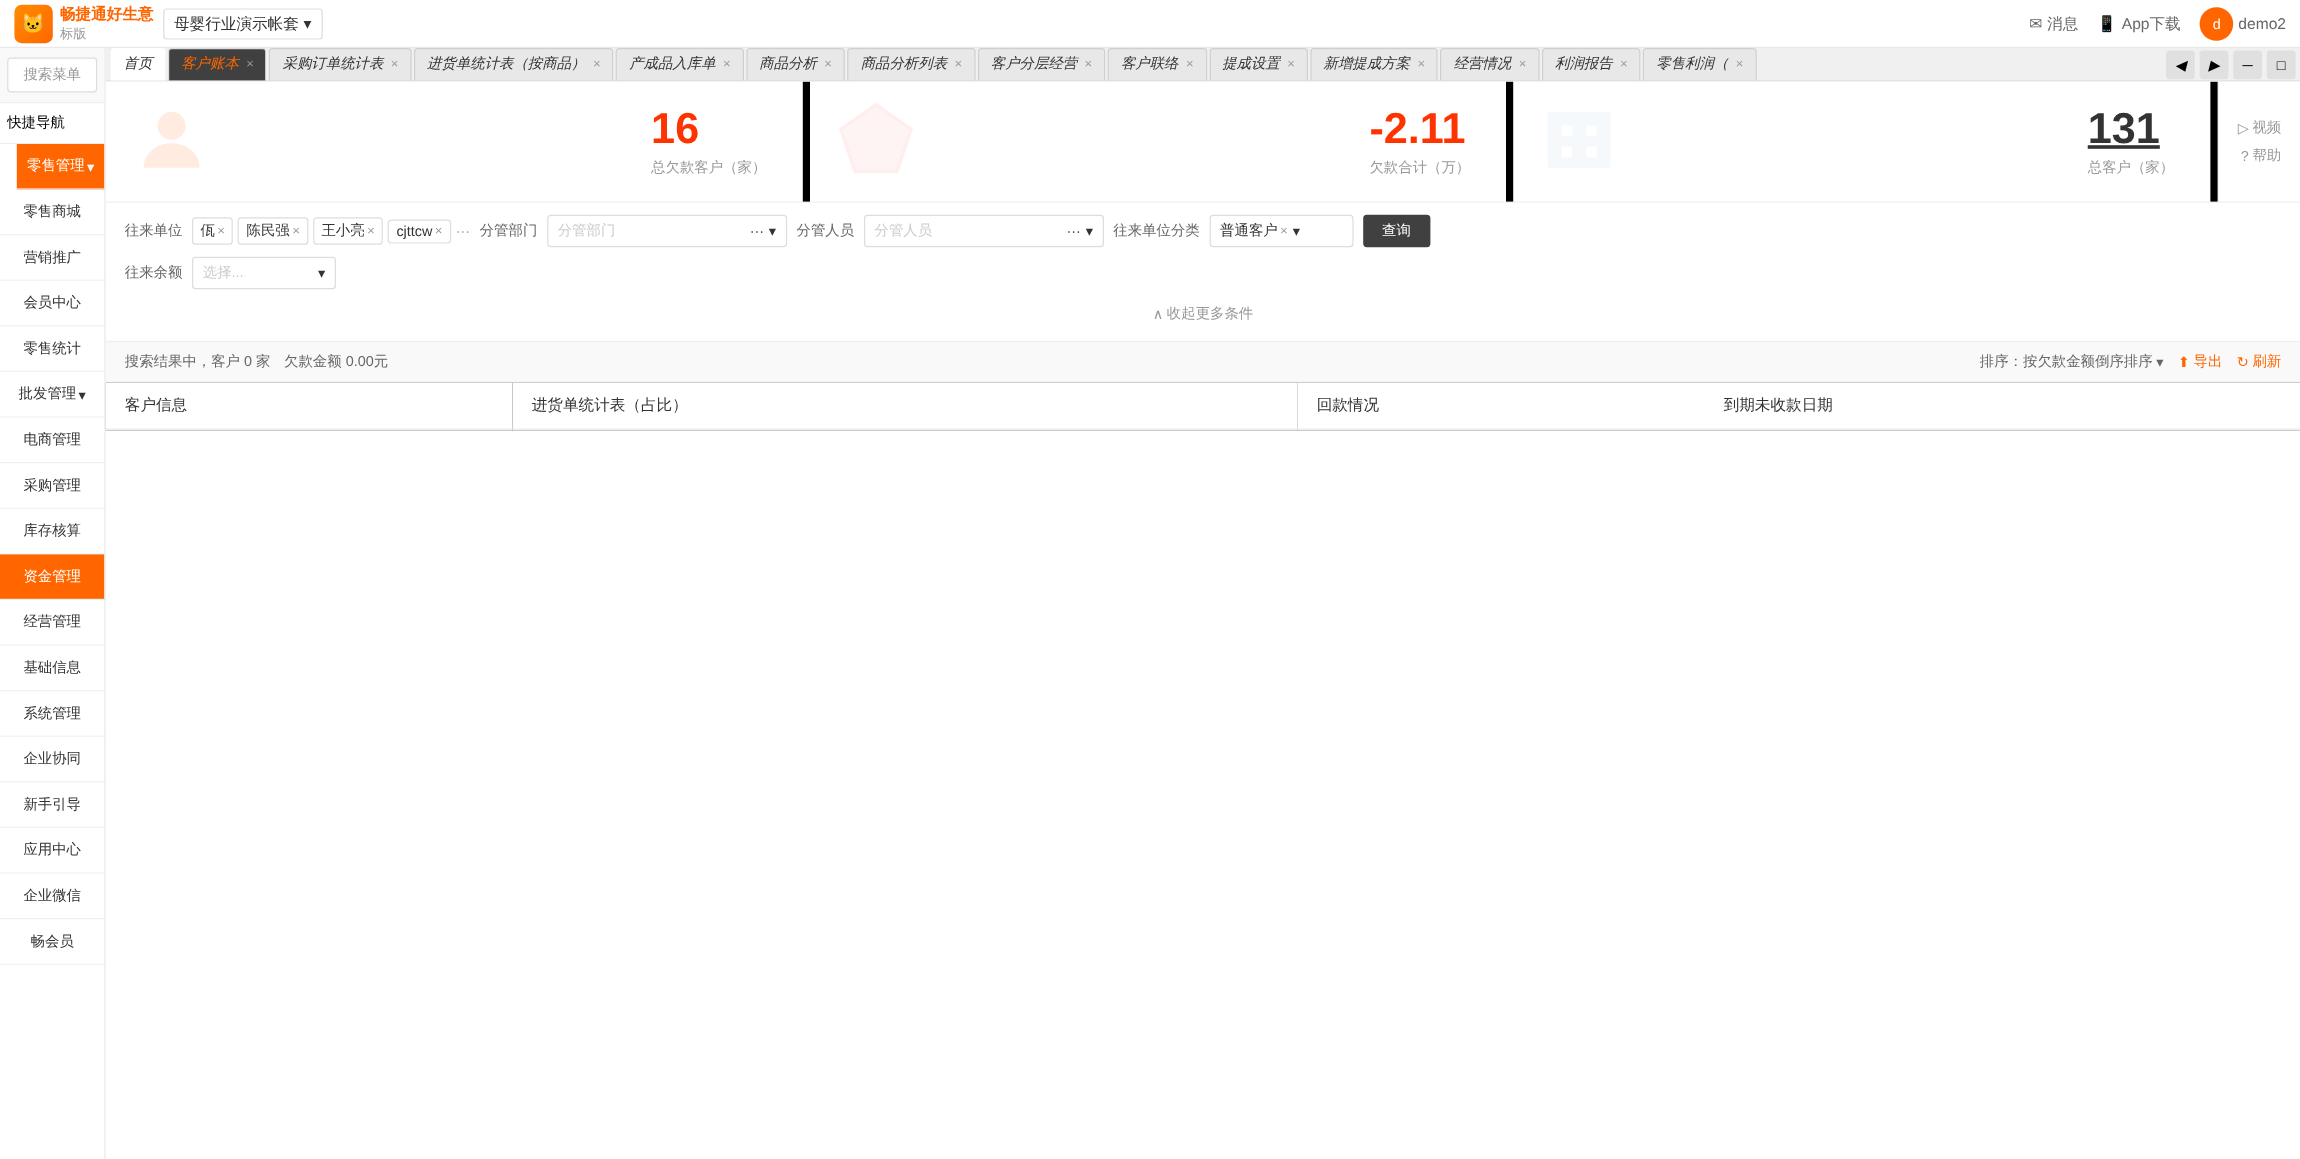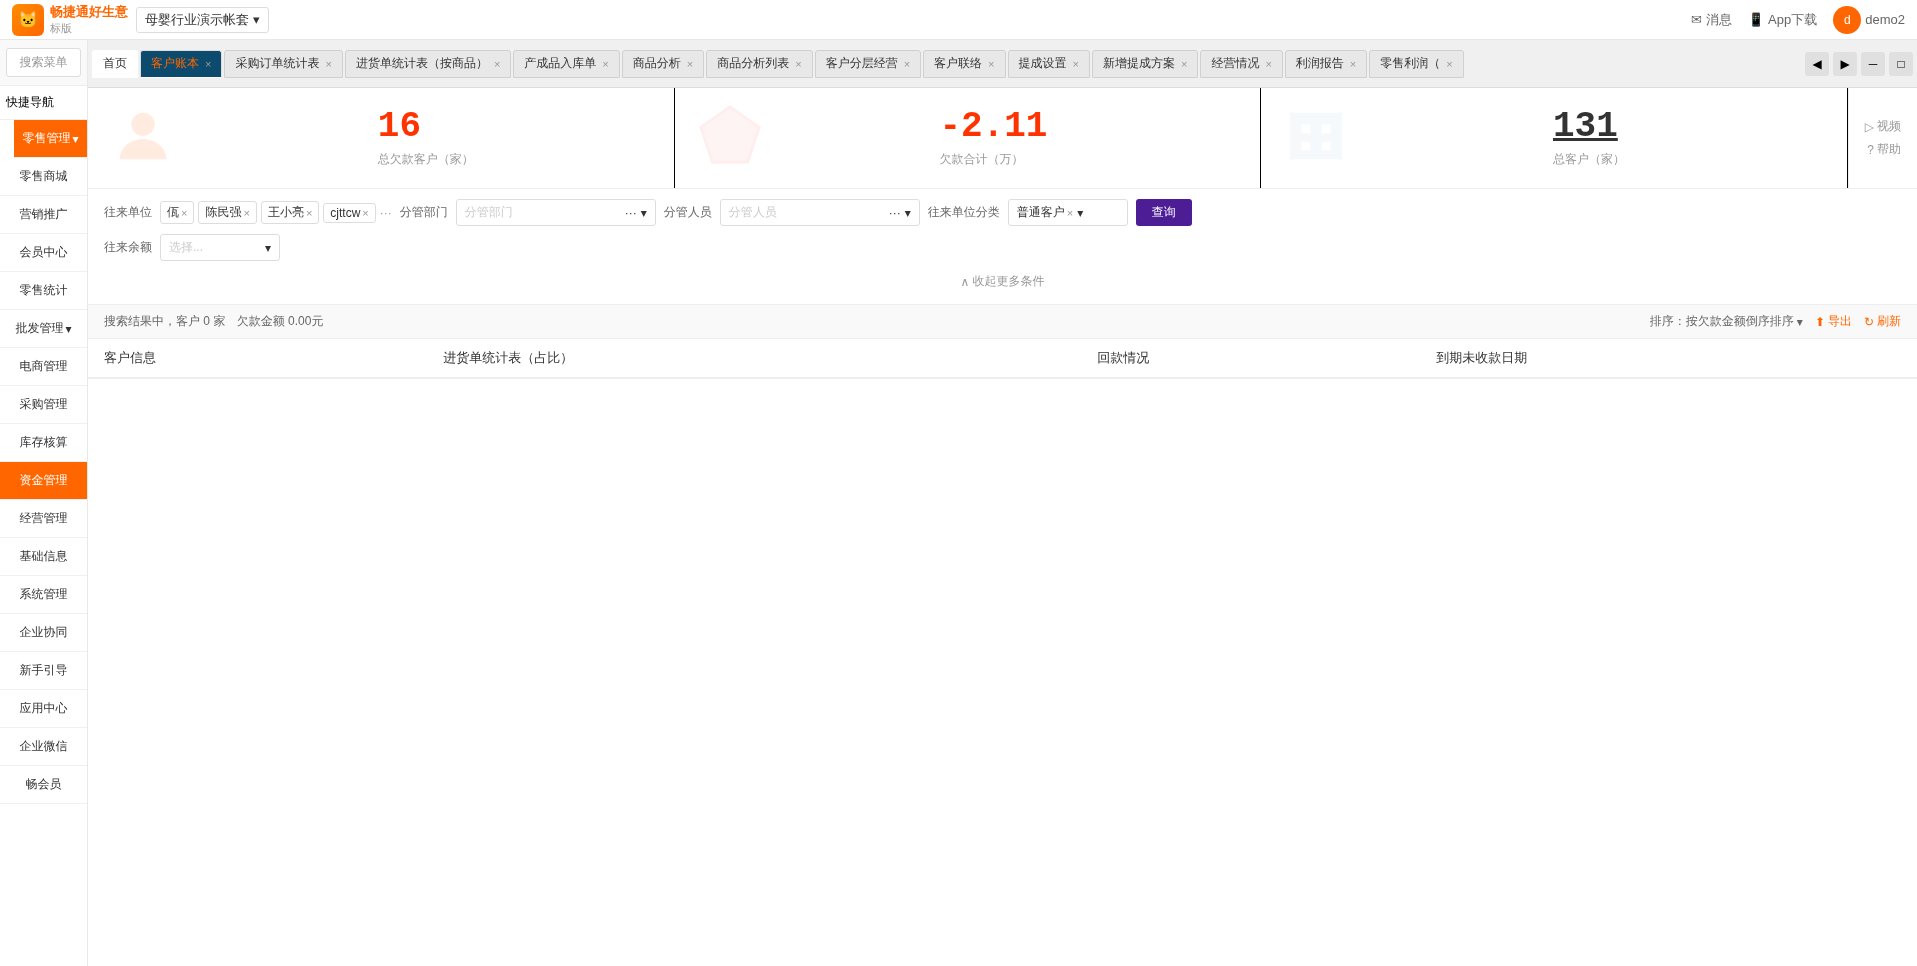--- a/index.html
+++ b/index.html
@@ -25,54 +25,54 @@
     .sidebar-search-btn { width: 100%; padding: 5px; background: #fff; border: 1px solid #ddd; border-radius: 3px; font-size: 12px; color: #999; cursor: pointer; text-align: center; }
     .sidebar-nav-btn { padding: 8px 6px; border-bottom: 1px solid #eee; text-align: left; font-size: 12px; color: #000000; cursor: pointer; }
     .sidebar-item { padding: 10px 6px; text-align: center; font-size: 12px; color: #333; cursor: pointer; border-bottom: 1px solid #f0f0f0; }
     .sidebar-item.active { background: #ff6600; color: white; margin-left: 14px; }
     .sidebar-item-with-arrow { display: flex; align-items: center; justify-content: center; gap: 2px; }
 
     
     .content-area { flex: 1; display: flex; flex-direction: column; overflow: hidden; }
 
     
-    .tab-bar { height: 48px; background: #f0f0f0; display: flex; align-items: center; padding: 0 4px; border-bottom: 1px solid #ddd; flex-shrink: 0; overflow: hidden; }
+    .tab-bar { height: 28px; background: #f0f0f0; display: flex; align-items: center; padding: 0 4px; border-bottom: 1px solid #ddd; flex-shrink: 0; overflow: hidden; font-style: italic; }
     .tab { display: flex; align-items: center; gap: 4px; padding: 0 10px; height: 28px; font-size: 12px; cursor: pointer; border-radius: 3px 3px 0 0; white-space: nowrap; margin-right: 2px; border: 1px solid transparent; }
     .tab.home { background: #fff; color: #333; }
-    .tab.active { background: #0c4a6e; color: #ff6600; border-color: #ddd; border-bottom-color: #fff; }
+    .tab.active { background: #404040; color: #ff6600; border-color: #ddd; border-bottom-color: #fff; }
     .tab.normal { background: #e8e8e8; color: #333; border-color: #d0d0d0; }
     .tab .close-x { color: #999; font-size: 11px; margin-left: 2px; }
     .tab-controls { margin-left: auto; display: flex; gap: 4px; }
     .tab-ctrl-btn { width: 24px; height: 24px; display: flex; align-items: center; justify-content: center; cursor: pointer; background: #e0e0e0; border-radius: 3px; font-size: 12px; }
 
     
     .page-content { flex: 1; overflow-y: auto; background: #f5f5f5; }
     .page-inner { background: white; margin: 0; padding: 0; min-height: 100%; }
 
     
     .stats-row { display: flex; align-items: stretch; border-bottom: 1px solid #eee; background: white; }
-    .stat-card { flex: 1; padding: 20px 30px; display: flex; flex-direction: column; align-items: center; justify-content: center; border-right: 1px solid #000000; position: relative; min-height: 100px; font-family: Liberation Mono, monospace; }
+    .stat-card { flex: 1; padding: 20px 30px; display: flex; flex-direction: column; align-items: flex-end; justify-content: center; border-right: 6px solid #000000; position: relative; min-height: 100px; }
     .stat-card:last-child { border-right: none; }
     .stat-value { font-size: 36px; font-weight: bold; color: #ff3300; line-height: 1; }
     .stat-value.negative { color: #ff3300; }
     .stat-value.dark { color: #333; font-weight: bold; text-decoration: underline; }
     .stat-label { font-size: 12px; color: #999; margin-top: 6px; }
     .stats-action-link { color: #999; font-size: 12px; cursor: pointer; display: flex; align-items: center; gap: 3px; }
 
     
     .filter-section { padding: 10px 16px; background: white; border-bottom: 1px solid #eee; }
     .filter-row { display: flex; align-items: center; gap: 8px; margin-bottom: 8px; flex-wrap: wrap; }
     .filter-label { color: #666; font-size: 12px; white-space: nowrap; }
     .filter-tag-group { display: flex; align-items: center; gap: 4px; flex-wrap: wrap; }
     .filter-tag { display: flex; align-items: center; gap: 2px; background: #fff; border: 1px solid #ddd; border-radius: 3px; padding: 2px 6px; font-size: 12px; color: #333; }
     .filter-tag .remove-x { color: #999; cursor: pointer; font-size: 11px; }
     .filter-more { color: #999; cursor: pointer; font-size: 12px; }
     .filter-select { display: flex; align-items: center; gap: 4px; border: 1px solid #ddd; border-radius: 3px; padding: 4px 8px; font-size: 12px; color: #333; cursor: pointer; min-width: 120px; background: white; }
     .filter-select-wide { min-width: 200px; }
-    .search-btn { background: #4c1d95; color: white; border: none; padding: 5px 16px; border-radius: 3px; font-size: 12px; cursor: pointer; }
+    .search-btn { background: #404040; color: white; border: none; padding: 5px 16px; border-radius: 3px; font-size: 12px; cursor: pointer; }
     .collapse-btn { display: flex; align-items: center; gap: 3px; color: #999; font-size: 12px; cursor: pointer; justify-content: center; }
     .filter-row-separator { display: flex; justify-content: center; padding: 4px 0; }
 
     
     .result-bar { display: flex; align-items: center; justify-content: space-between; padding: 8px 16px; background: #f9f9f9; border-bottom: 1px solid #eee; }
     .result-info { font-size: 12px; color: #666; }
     .result-actions { display: flex; align-items: center; gap: 12px; font-size: 12px; color: #666; }
     .result-action { display: flex; align-items: center; gap: 3px; cursor: pointer; color: #ff6600; }
     .sort-select { display: flex; align-items: center; gap: 3px; cursor: pointer; }
 

